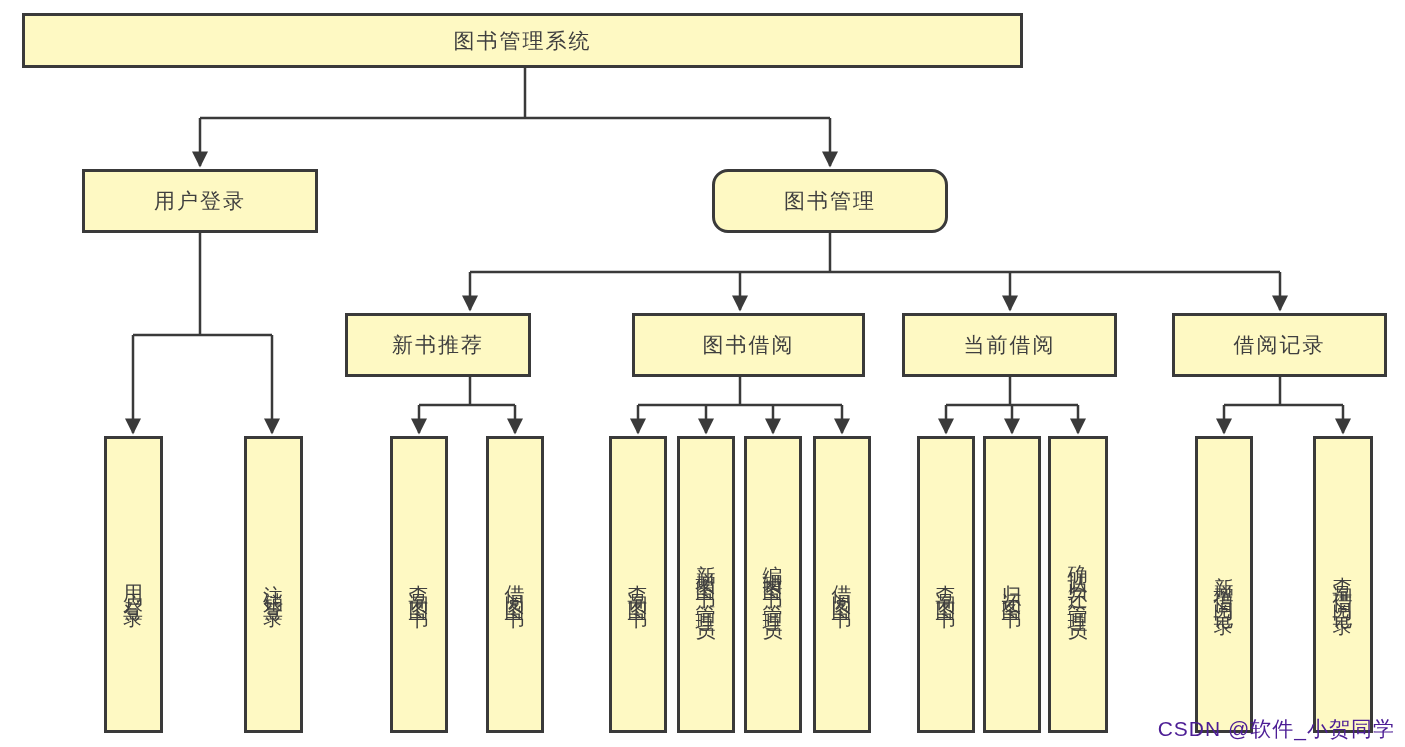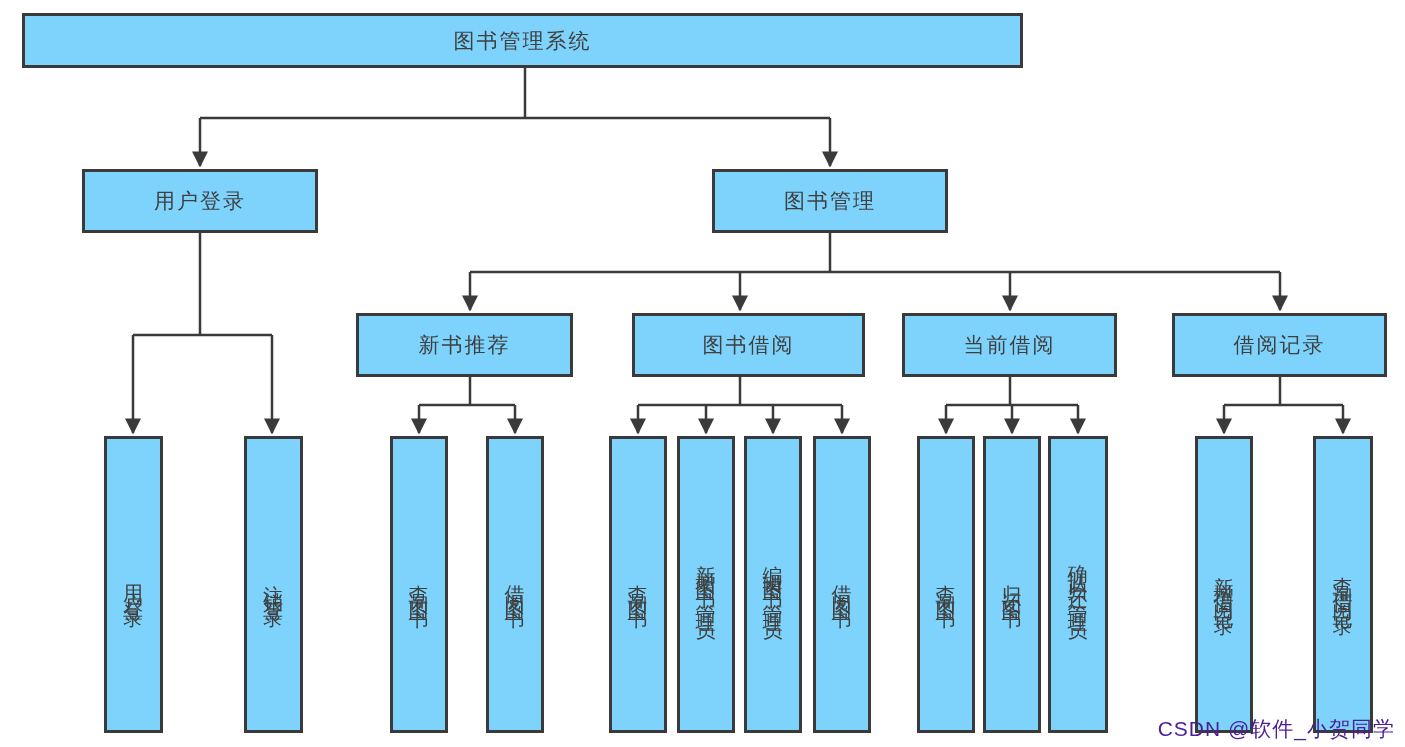--- a/index.html
+++ b/index.html
@@ -2,21 +2,21 @@
 <html><head>
 <meta charset="utf-8">
 <style>
   html, body { margin:0; padding:0; background:#ffffff; }
   .stage {
     position:relative; width:1405px; height:747px; background:#ffffff;
     font-family:"Liberation Sans", sans-serif; overflow:hidden;
   }
   svg.connectors { position:absolute; left:0; top:0; z-index:1; }
   .node {
-    position:absolute; box-sizing:border-box; background:#7dd3fc;
+    position:absolute; box-sizing:border-box; background:#fef9c3;
     border:3px solid #3a3a3a; color:#3f3f3f;
     display:flex; align-items:center; justify-content:center;
     font-size:21px; letter-spacing:2px; z-index:2;
     white-space:nowrap;
   }
   .vnode {
     writing-mode:vertical-lr; text-orientation:mixed;
     font-size:20px; letter-spacing:8px; white-space:normal;
     line-height:1;
   }
@@ -64,23 +64,23 @@
       <line x1="1012" y1="405" x2="1012" y2="433" marker-end="url(#arrow)"></line>
       <line x1="1078" y1="405" x2="1078" y2="433" marker-end="url(#arrow)"></line>
       <line x1="1224" y1="405" x2="1224" y2="433" marker-end="url(#arrow)"></line>
       <line x1="1343" y1="405" x2="1343" y2="433" marker-end="url(#arrow)"></line>
     </g>
   </svg>
 
   <div class="node" style="left:22px; top:13px; width:1001px; height:55px;">图书管理系统</div>
 
   <div class="node" style="left:82px; top:169px; width:236px; height:64px;">用户登录</div>
-  <div class="node" style="left:712px; top:169px; width:236px; height:64px;">图书管理</div>
+  <div class="node" style="left:712px; top:169px; width:236px; height:64px;border-radius:16px;">图书管理</div>
 
-  <div class="node" style="left:356px; top:313px; width:217px; height:64px;">新书推荐</div>
+  <div class="node" style="left:345px; top:313px; width:186px; height:64px;">新书推荐</div>
   <div class="node" style="left:632px; top:313px; width:233px; height:64px;">图书借阅</div>
   <div class="node" style="left:902px; top:313px; width:215px; height:64px;">当前借阅</div>
   <div class="node" style="left:1172px; top:313px; width:215px; height:64px;">借阅记录</div>
 
   <div class="node vnode" style="left:104px; top:436px; width:59px; height:297px;">用户登录</div>
   <div class="node vnode" style="left:244px; top:436px; width:59px; height:297px;">注销登录</div>
 
   <div class="node vnode" style="left:390px; top:436px; width:58px; height:297px;">查询图书</div>
   <div class="node vnode" style="left:486px; top:436px; width:58px; height:297px;">借阅图书</div>
 

